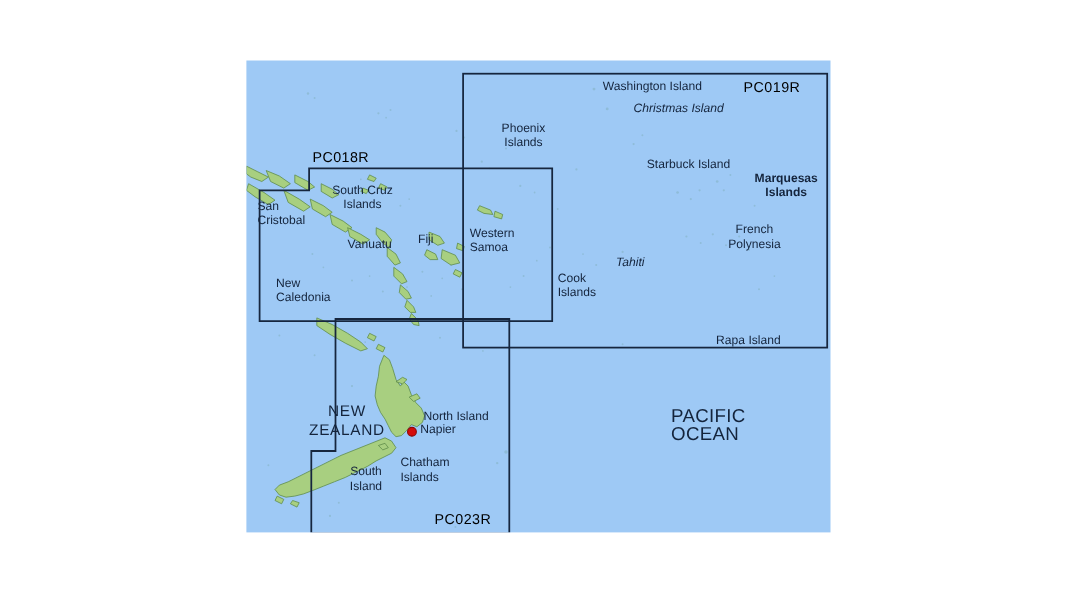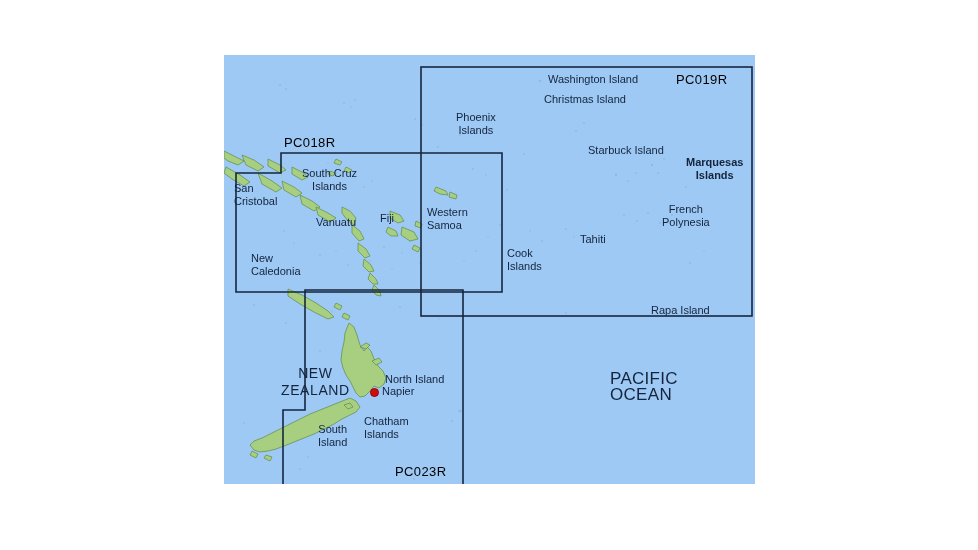--- a/index.html
+++ b/index.html
@@ -242,29 +242,29 @@
     <div class="map-label chart-code" style="left:452px; top:19px;">PC019R</div>
     <div class="map-label chart-code" style="left:171px; top:411px;">PC023R</div>
 
     <div class="map-label ocean-label" style="left:386px; top:316px;">PACIFIC
 OCEAN</div>
 
     <div class="map-label country-label" style="left:57px; top:310px;">NEW
 ZEALAND</div>
 
     <div class="map-label" style="left:324px; top:18px;">Washington Island</div>
-    <div class="map-label" style="left:320px; top:38px;">Christmas Island</div>
+    <div class="map-label" style="left:352px; top:38px;font-style:italic;">Christmas Island</div>
     <div class="map-label two-line" style="left:232px; top:56px;">Phoenix
 Islands</div>
     <div class="map-label" style="left:364px; top:89px;">Starbuck Island</div>
     <div class="map-label two-line" style="left:462px; top:101px;font-weight:bold;">Marquesas
 Islands</div>
     <div class="map-label two-line" style="left:438px; top:148px;">French
 Polynesia</div>
-    <div class="map-label" style="left:356px; top:178px;">Tahiti</div>
+    <div class="map-label" style="left:336px; top:178px;font-style:italic;">Tahiti</div>
     <div class="map-label two-line" style="left:78px; top:112px;">South Cruz
 Islands</div>
     <div class="map-label two-line" style="left:10px; top:127px; text-align:left;">San
 Cristobal</div>
     <div class="map-label" style="left:92px; top:161px;">Vanuatu</div>
     <div class="map-label" style="left:156px; top:157px;">Fiji</div>
     <div class="map-label two-line" style="left:203px; top:151px; text-align:left;">Western
 Samoa</div>
     <div class="map-label two-line" style="left:27px; top:197px; text-align:left;">New
 Caledonia</div>

